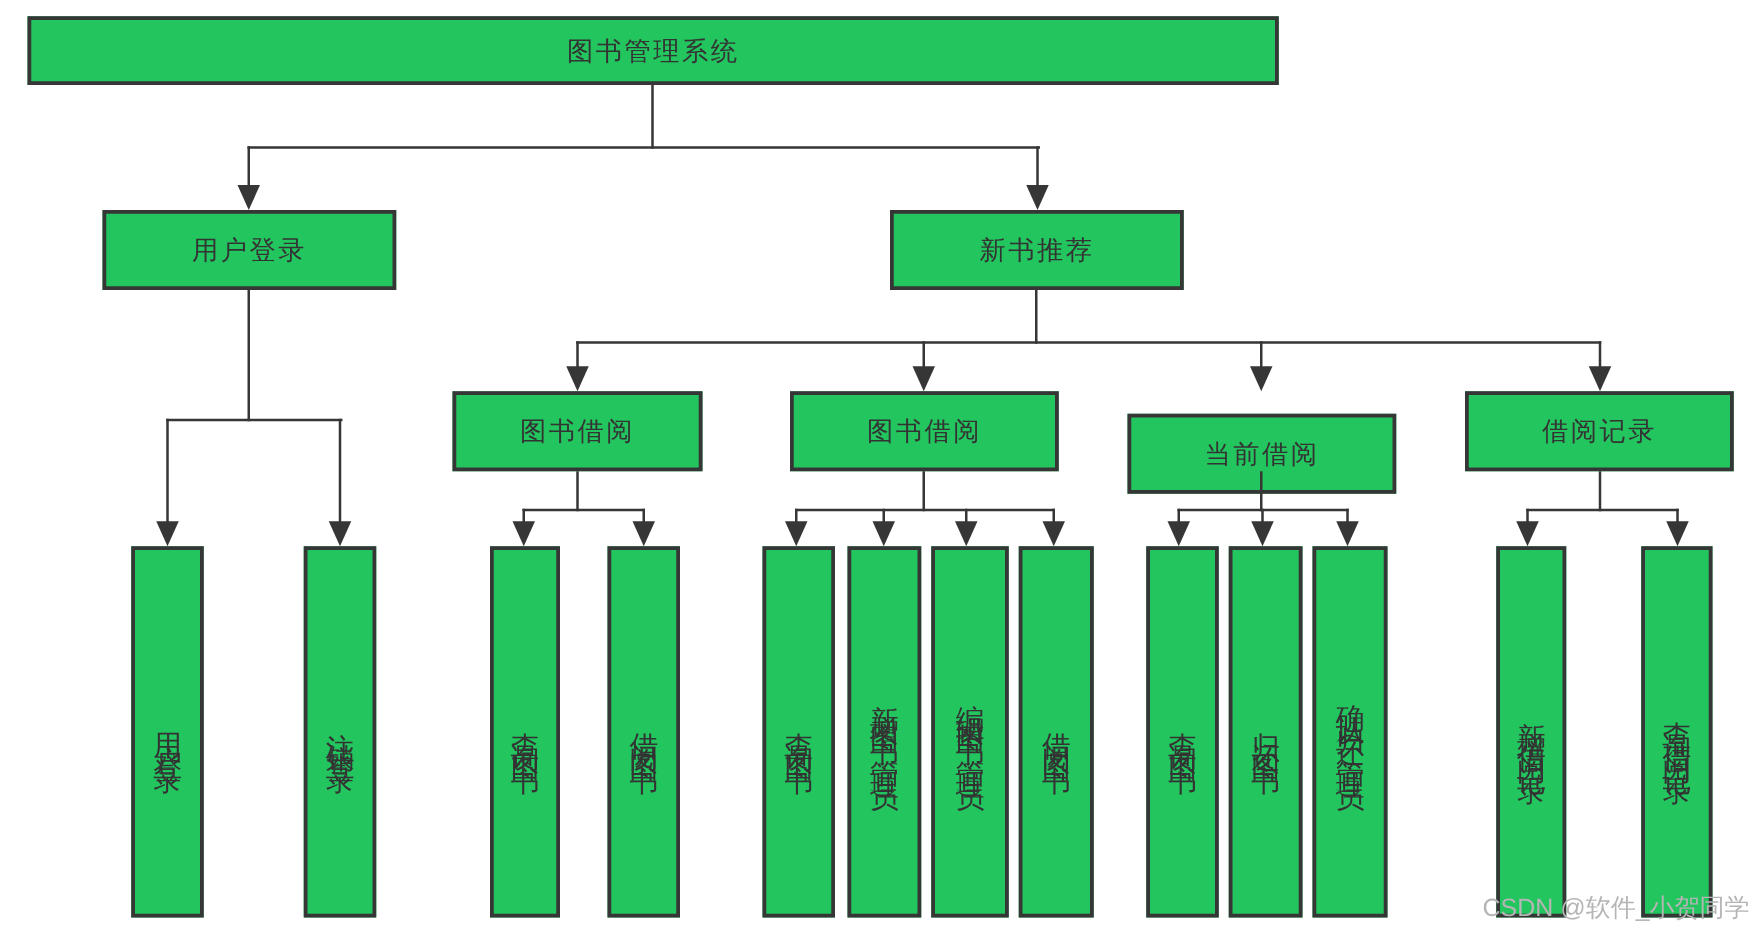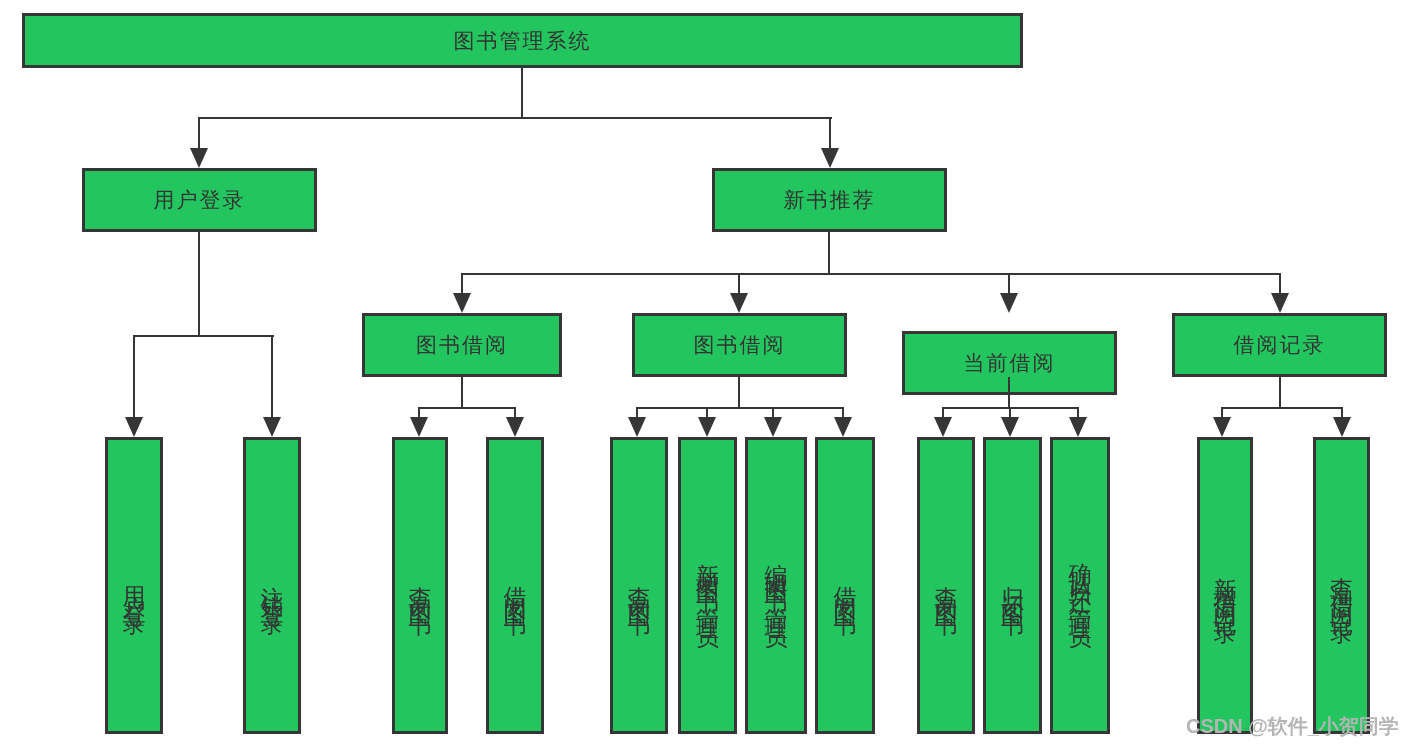--- a/index.html
+++ b/index.html
@@ -45,21 +45,20 @@
     border-left:9px solid transparent;
     border-right:9px solid transparent;
     border-top:20px solid var(--line);
   }
   .watermark{
     position:absolute;
     left:1186px;top:713px;
     font-size:20px;
     color:var(--wm);
     white-space:nowrap;
-    font-weight:bold;
   }
 </style>
 </head>
 <body>
 
 <div class="canvas">
 
   <div class="box h" style="left:22px;top:13px;width:1001px;height:55px">
     <span>图书管理系统</span>
   </div>

